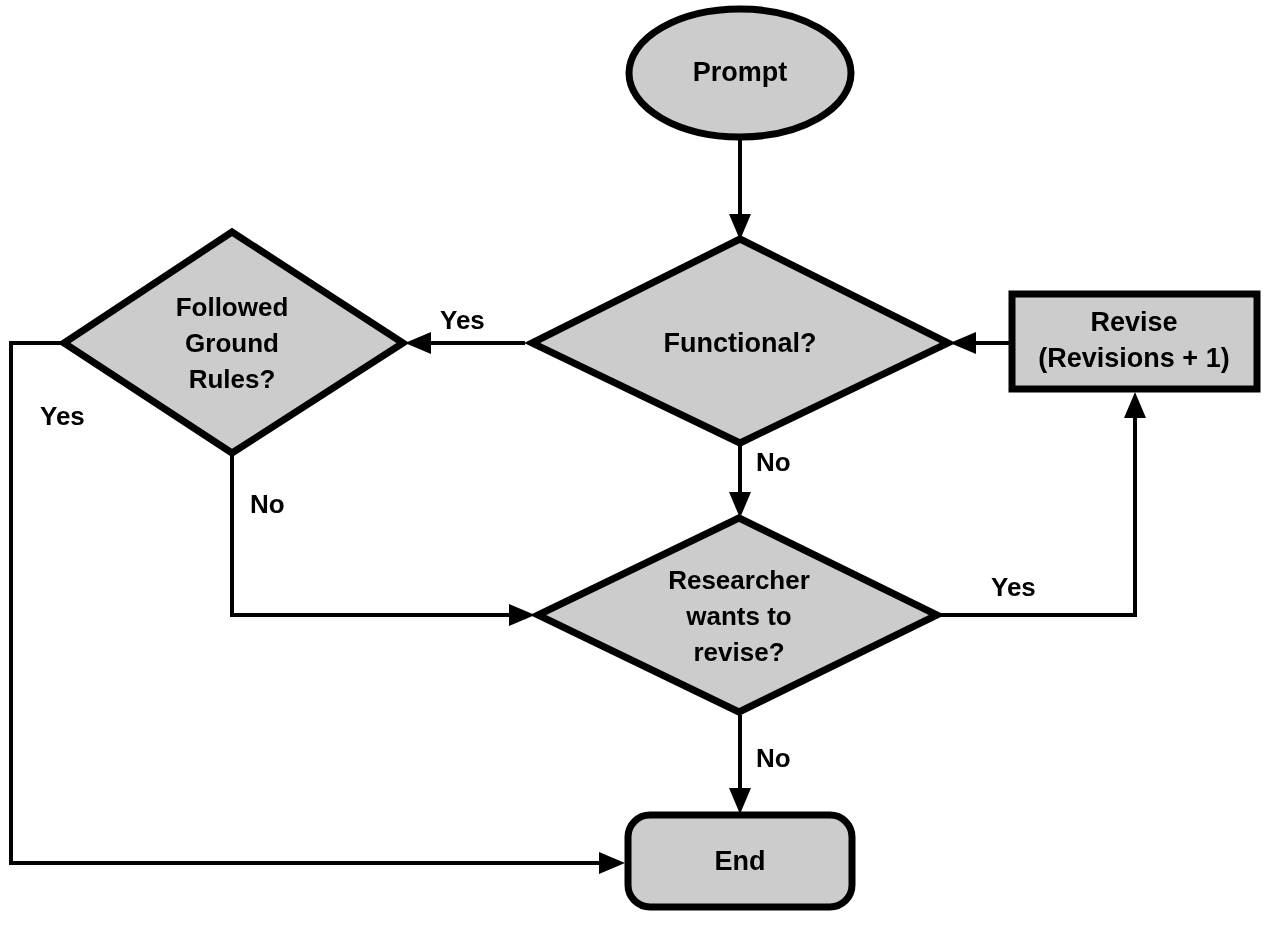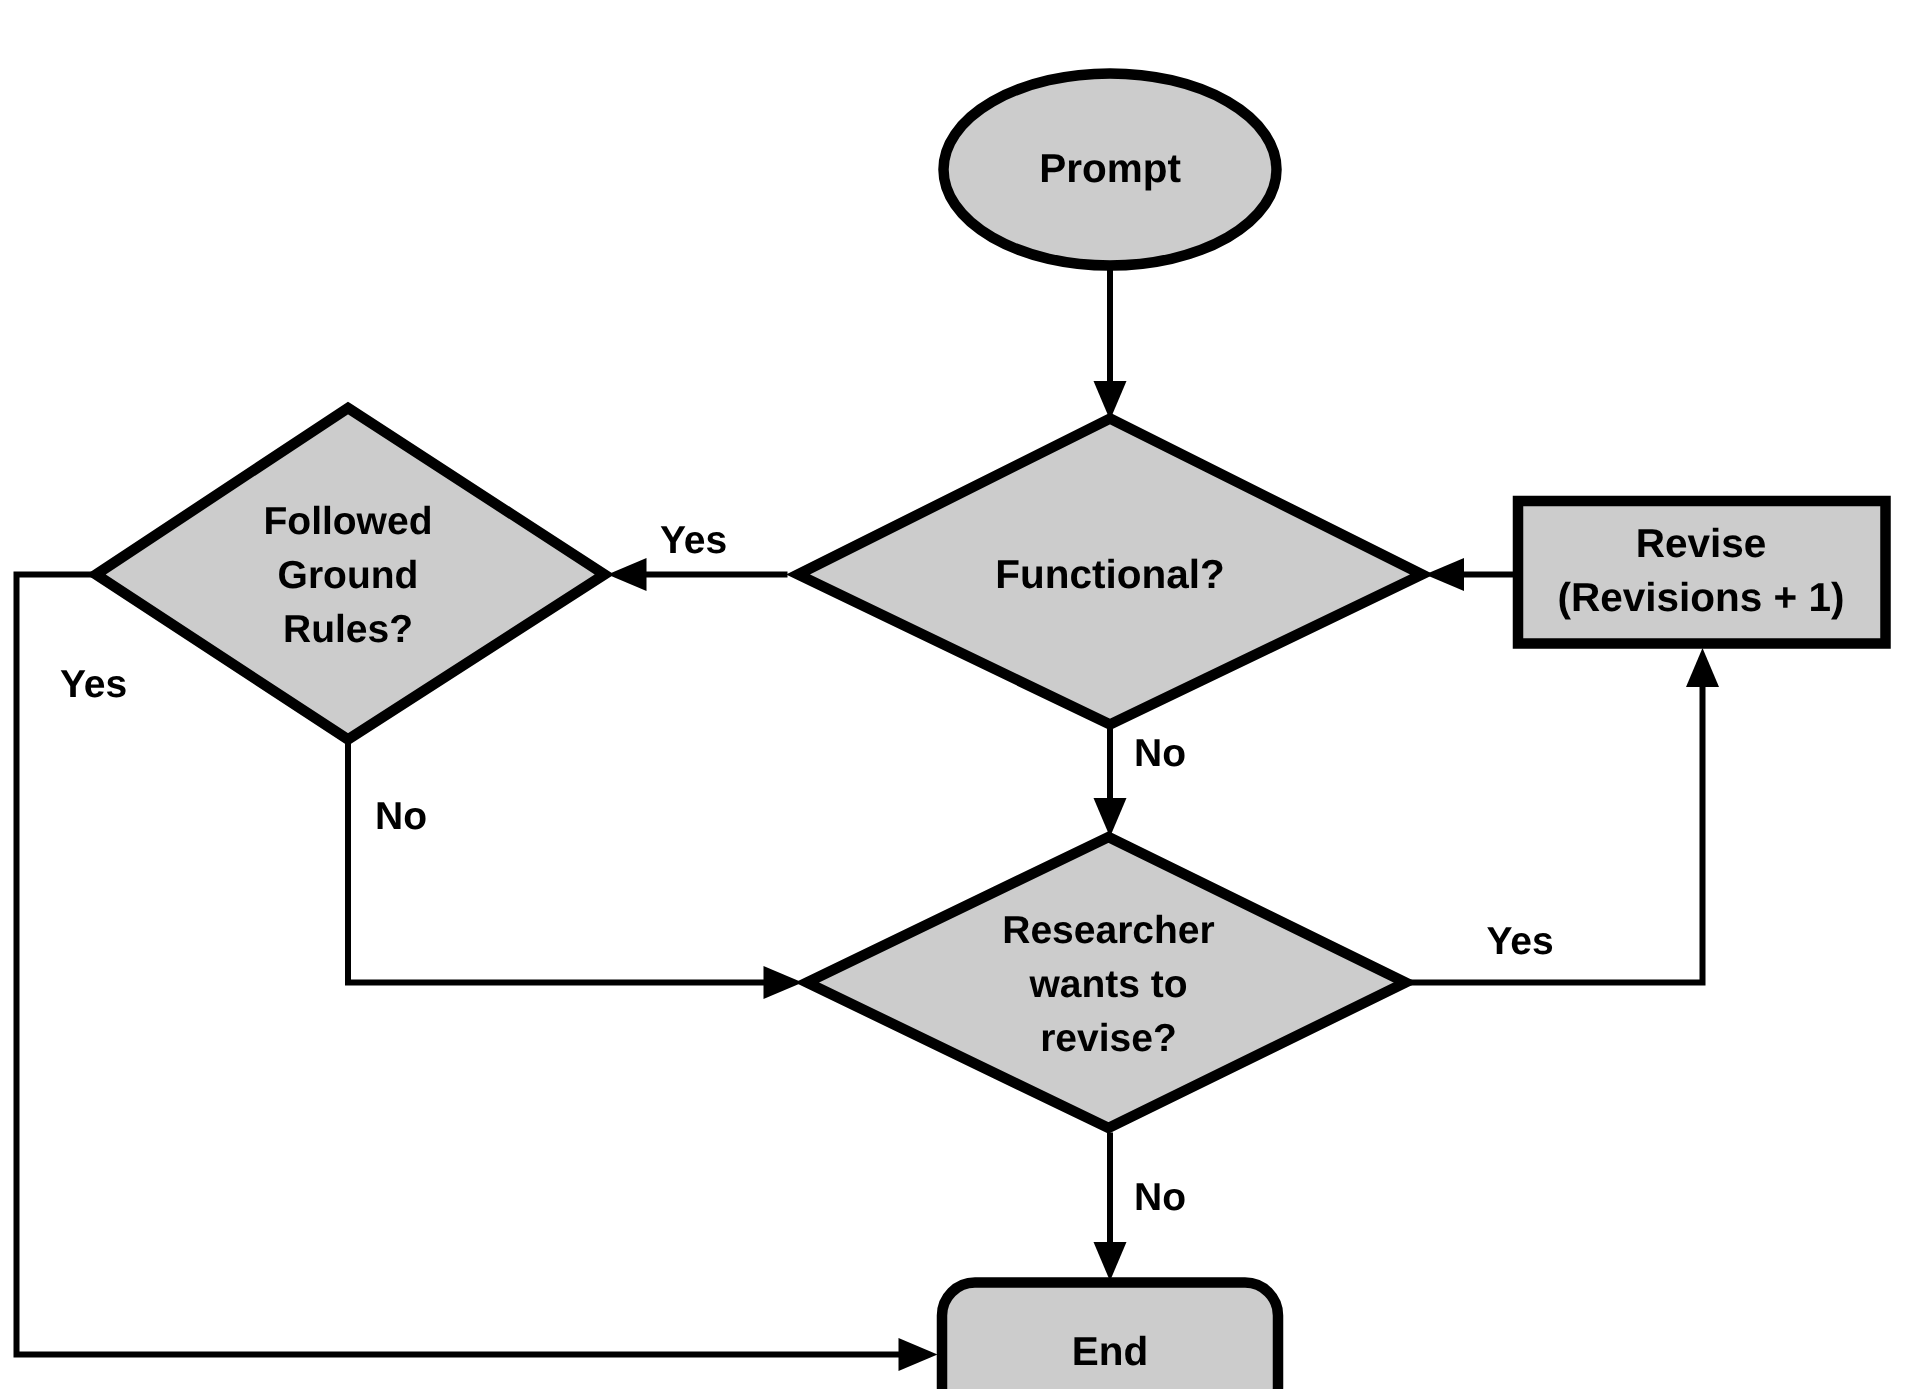--- a/index.html
+++ b/index.html
@@ -11,21 +11,20 @@
     width: 1274px;
     height: 926px;
     overflow: hidden;
     font-family: "Liberation Sans", sans-serif;
   }
   #flowchart-root {
     position: relative;
     width: 1274px;
     height: 842px;
     background: #ffffff;
-    margin-top: 40px;
   }
   svg#flow-svg {
     display: block;
     width: 1274px;
     height: 926px;
   }
   .node-shape {
     fill: #cccccc;
     stroke: #000000;
     stroke-width: 7;

